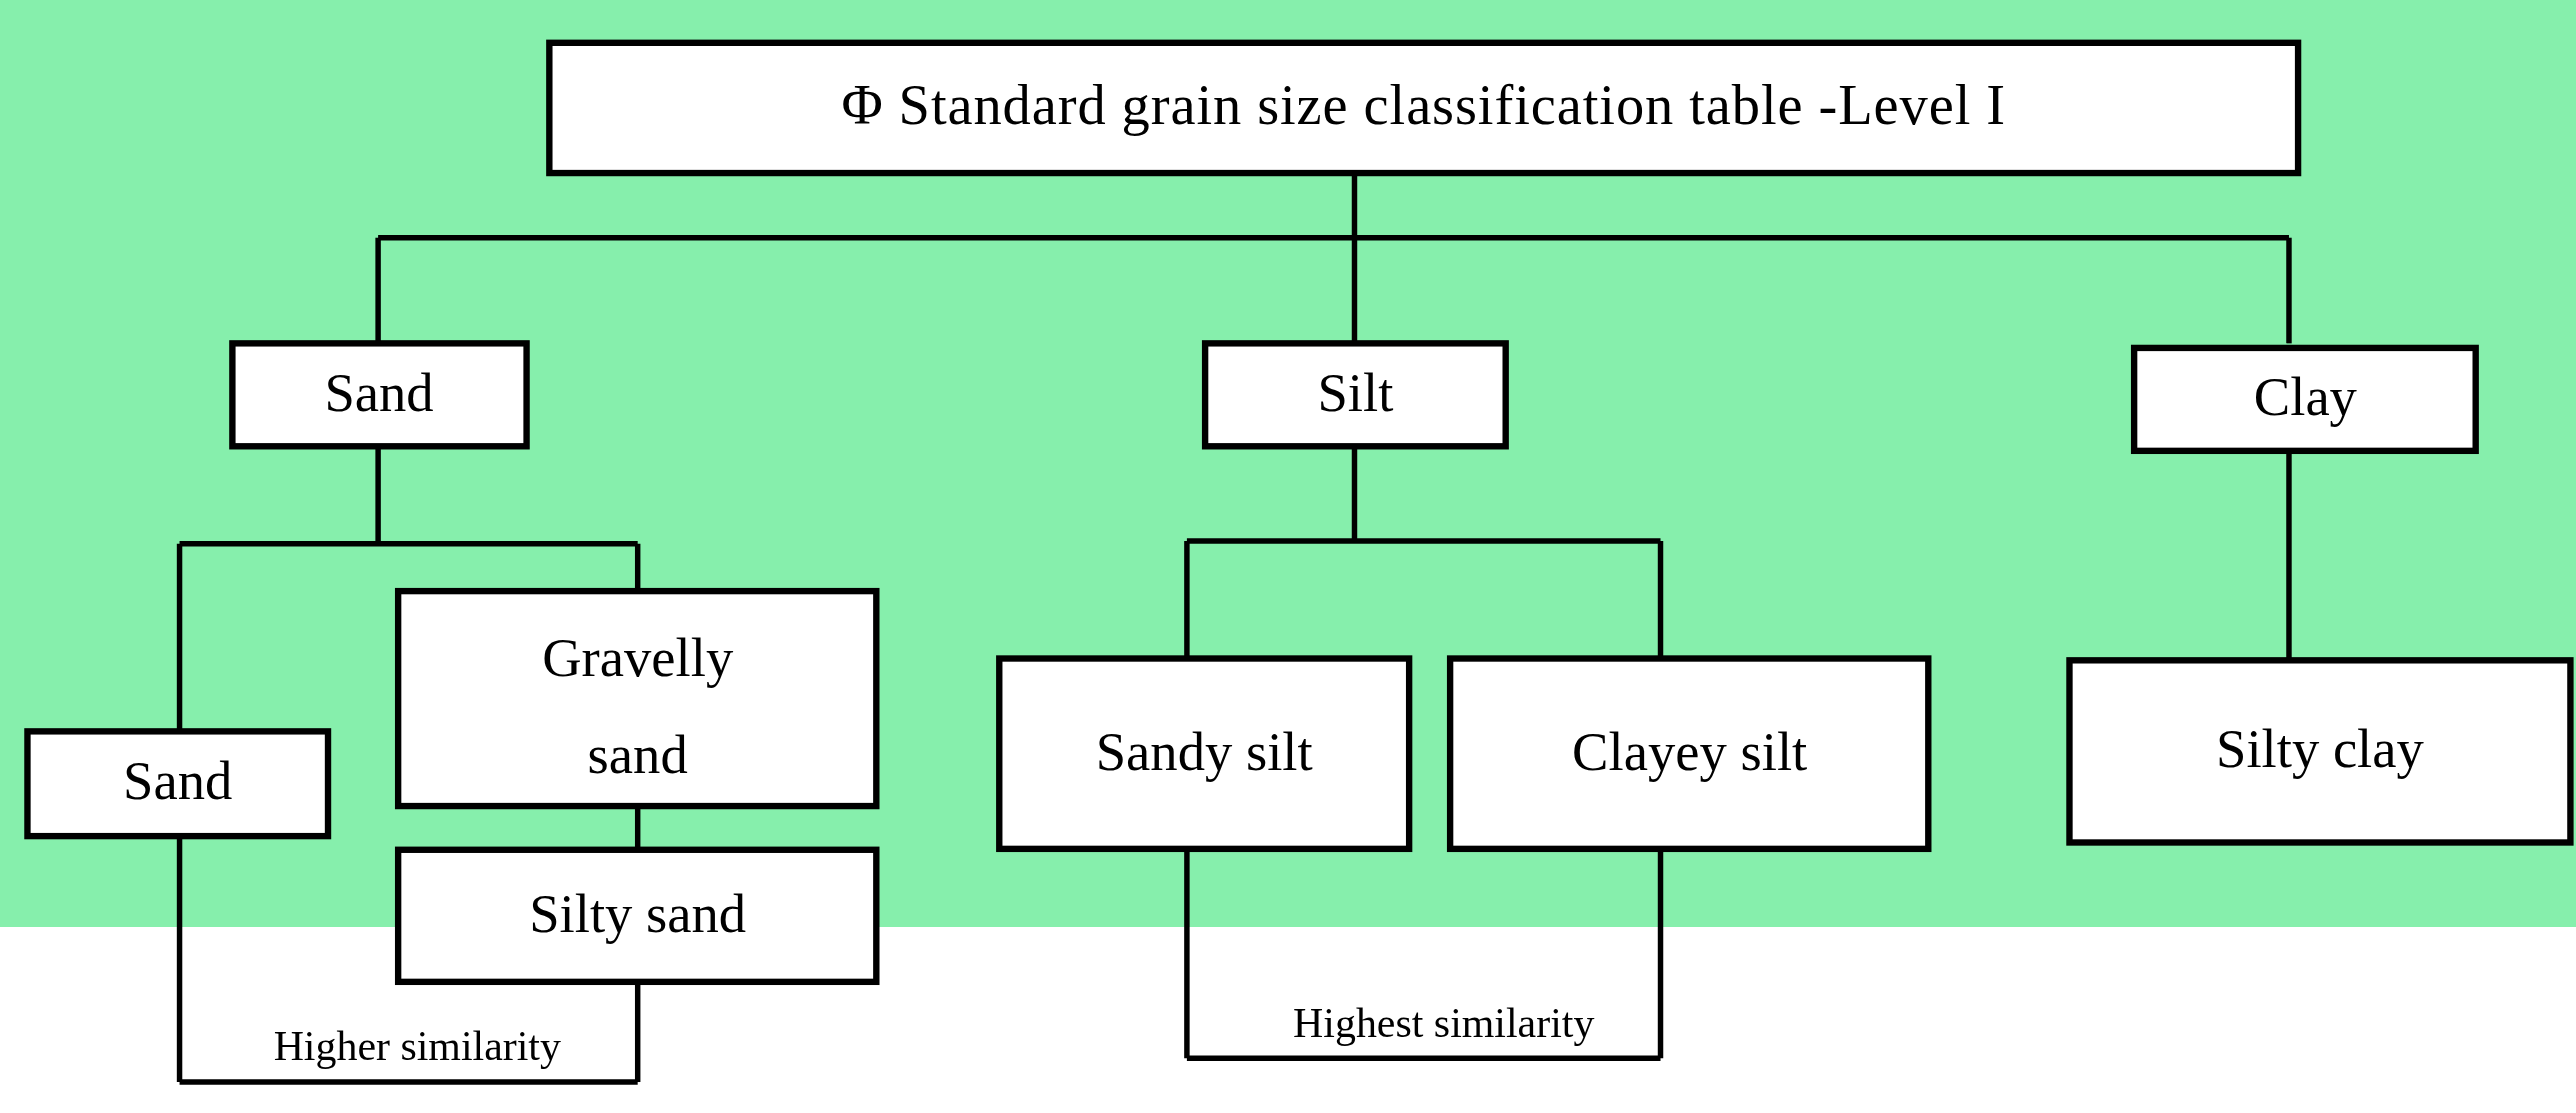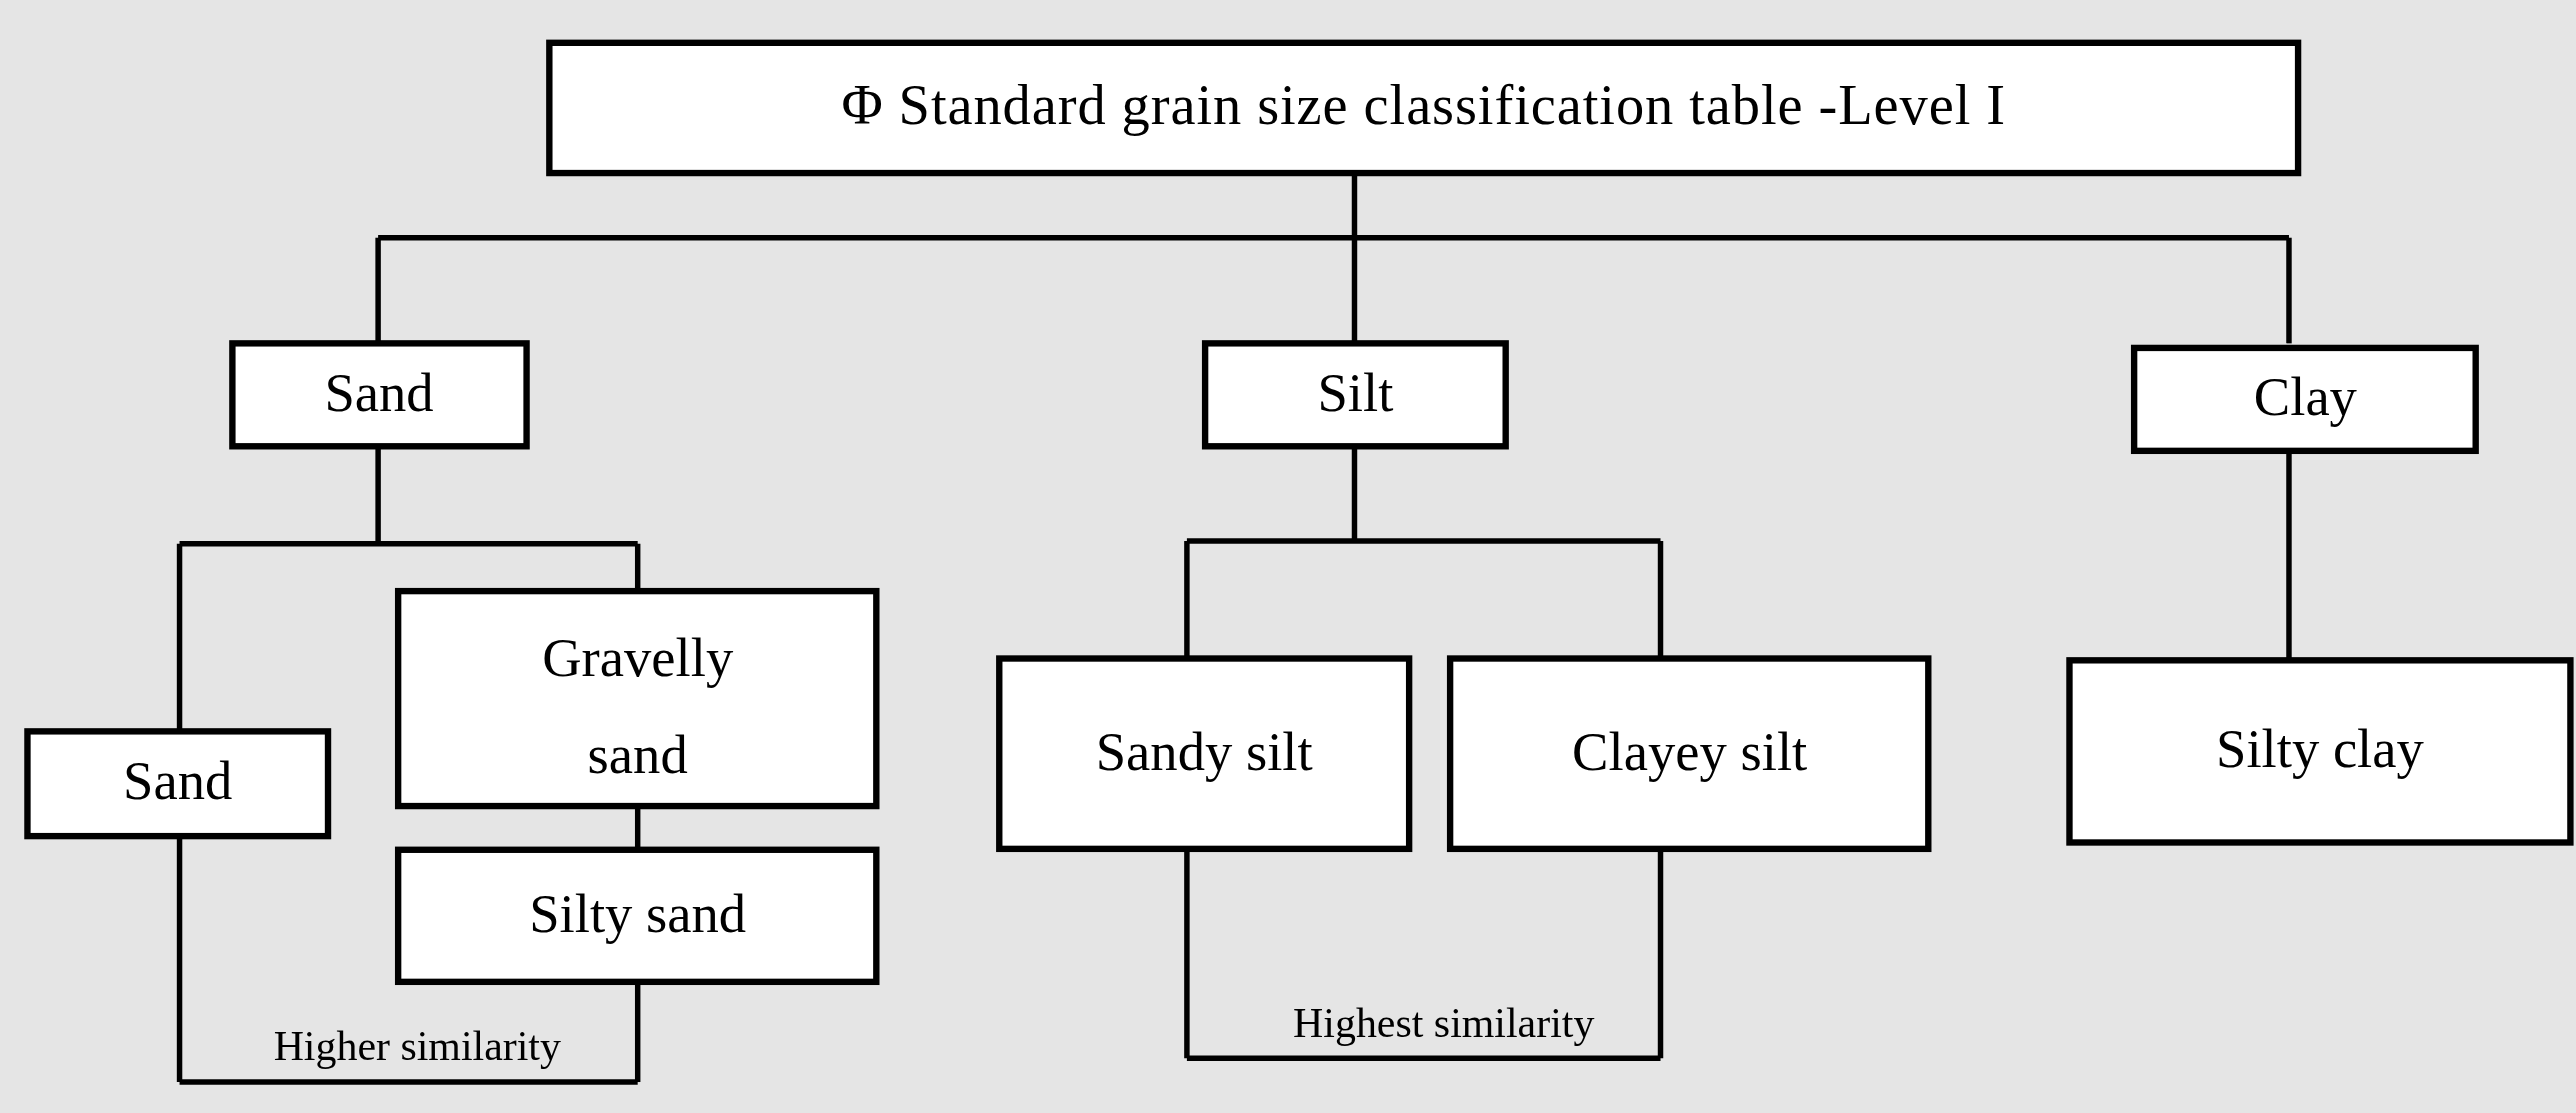--- a/index.html
+++ b/index.html
@@ -9,22 +9,22 @@
   }
   body {
     width: 2576px;
     height: 1113px;
     overflow: hidden;
     font-family: "Liberation Serif", "DejaVu Serif", serif;
   }
   #diagram-root {
     position: relative;
     width: 2576px;
-    height: 1113px;
-    background: #e5e5e5;
+    height: 927px;
+    background: #86efac;
     text-align: right;
   }
   svg#flow {
     position: absolute;
     left: 0;
     top: 0;
     width: 2576px;
     height: 1113px;
     display: block;
   }

